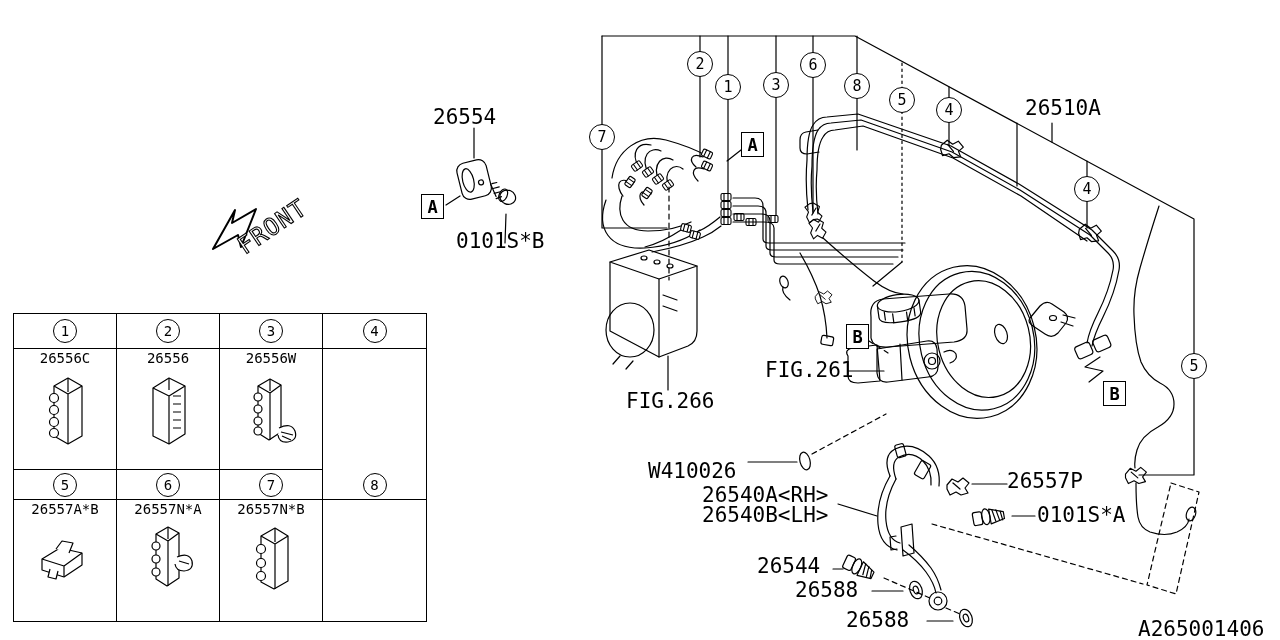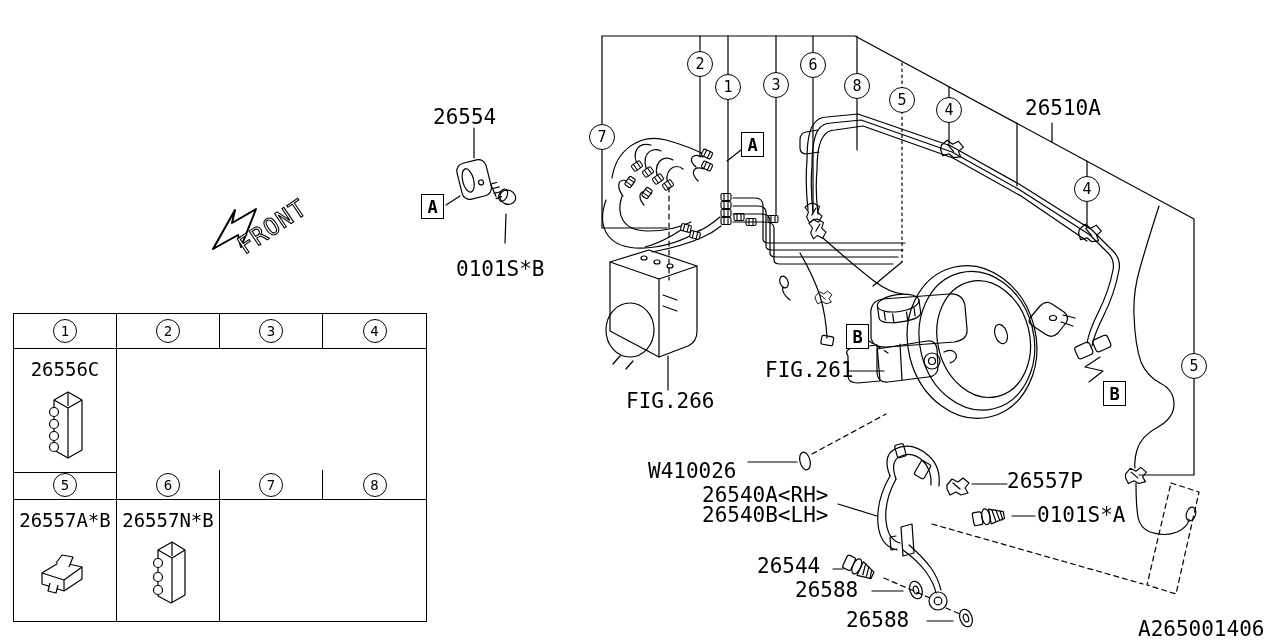--- a/index.html
+++ b/index.html
@@ -25,21 +25,21 @@
   .trow.hdr1{height:35px;}
   .trow.body1{height:121px;}
   .trow.hdr2{height:30px;}
   .trow.body2{flex:1;text-align:center;}
   .hcell,.bcell{border-right:1.4px solid #000;border-bottom:1.4px solid #000;
                 display:flex;align-items:center;justify-content:center;box-sizing:border-box;}
   .hcell:nth-child(4),.bcell:nth-child(4){border-right:none;}
   .trow.body2 .bcell{border-bottom:none;}
   .bcell{flex-direction:column;justify-content:flex-start;padding-top:1px;}
   .circ.tnum{position:static;width:24px;height:24px;font-size:14px;}
-  .pn{font-size:19px;line-height:1.1;margin-top:9px;}
+  .pn{font-size:14px;line-height:1.1;margin-top:1px;}
   .icon{margin-top:4px;}
 </style>
 </head>
 <body>
 
 <div id="stage">
 
 <svg id="lineart" width="1280" height="640" viewBox="0 0 1280 640">
   <defs>
     <g id="clip" fill="none" stroke="#000" stroke-width="1.2">
@@ -267,21 +267,21 @@
       <path d="M946,608 L960,614"></path>
       <path d="M932,524 L1143,584"></path>
       <path d="M1171,483 L1199,492 L1176,594 L1147,585 Z"></path>
     </g>
   </g>
 </svg>
 
 <div class="front-text" style="left:248px;top:232px;">FRONT</div>
 
 <div class="lbl" style="left:433px;top:107px;">26554</div>
-<div class="lbl" style="left:456px;top:259px;">0101S*B</div>
+<div class="lbl" style="left:456px;top:231px;">0101S*B</div>
 <div class="lbl" style="left:1025px;top:98px;">26510A</div>
 <div class="lbl" style="left:626px;top:391px;">FIG.266</div>
 <div class="lbl" style="left:765px;top:360px;">FIG.261</div>
 <div class="lbl" style="left:648px;top:461px;">W410026</div>
 <div class="lbl" style="left:702px;top:485px;">26540A&lt;RH&gt;</div>
 <div class="lbl" style="left:702px;top:505px;">26540B&lt;LH&gt;</div>
 <div class="lbl" style="left:1007px;top:471px;">26557P</div>
 <div class="lbl" style="left:1037px;top:505px;">0101S*A</div>
 <div class="lbl" style="left:757px;top:556px;">26544</div>
 <div class="lbl" style="left:795px;top:580px;">26588</div>
@@ -324,20 +324,41 @@
       <div class="pn">26556C</div>
       <svg class="icon" width="70" height="88" viewBox="0 0 70 88" fill="#fff" stroke="#000" stroke-width="1.2" stroke-linejoin="round">
         <path d="M24,16 L38,8 L52,16 L52,66 L38,74 L24,66 Z"></path>
             <path d="M38,8 L38,22 M24,16 L38,24 L52,16 M38,24 V74" fill="none"></path>
         <circle cx="24" cy="28" r="4.5"></circle>
             <circle cx="24" cy="40" r="4.5"></circle>
             <circle cx="24" cy="52" r="4.5"></circle>
             <circle cx="24" cy="63" r="4.5"></circle>
       </svg>
     </div>
+    <div class="bcell">
+      <div class="pn">26556</div>
+      <svg class="icon" width="70" height="88" viewBox="0 0 70 88" fill="#fff" stroke="#000" stroke-width="1.2" stroke-linejoin="round">
+        <path d="M20,18 L36,8 L52,16 L52,64 L36,74 L20,66 Z"></path>
+            <path d="M36,8 V20 M20,18 L36,26 L52,16 M36,26 V74" fill="none"></path>
+        <path d="M40,26 h8 M40,34 h8 M40,42 h8 M40,50 h8 M40,58 h8" fill="none"></path>
+      </svg>
+    </div>
+    <div class="bcell">
+      <div class="pn">26556W</div>
+      <svg class="icon" width="70" height="88" viewBox="0 0 70 88" fill="#fff" stroke="#000" stroke-width="1.2" stroke-linejoin="round">
+        <path d="M22,16 L34,9 L45,15 L45,62 L33,70 L22,63 Z"></path>
+            <path d="M34,9 V21 M22,16 L34,23 L45,15 M34,23 V70" fill="none"></path>
+        <circle cx="22" cy="27" r="4"></circle>
+            <circle cx="22" cy="39" r="4"></circle>
+            <circle cx="22" cy="51" r="4"></circle>
+            <circle cx="22" cy="61" r="4"></circle>
+        <path d="M43,58 q12,-6 16,3 q3,9 -7,11 q-9,1 -10,-7"></path>
+            <path d="M45,62 l12,3 M46,66 l9,4" fill="none"></path>
+      </svg>
+    </div>
   </div>
   <div class="trow hdr2">
     <div class="hcell">
           <span class="circ tnum">5</span>
         </div>
     <div class="hcell">
           <span class="circ tnum">6</span>
         </div>
     <div class="hcell">
           <span class="circ tnum">7</span>
@@ -347,20 +368,32 @@
         </div>
   </div>
   <div class="trow body2">
     <div class="bcell">
       <div class="pn">26557A*B</div>
       <svg class="icon" width="70" height="80" viewBox="0 0 70 80" fill="#fff" stroke="#000" stroke-width="1.2" stroke-linejoin="round">
         <path d="M12,38 L30,27 L52,32 L52,44 L34,56 L12,49 Z"></path>
         <path d="M26,28 l6,-8 11,2 -4,10"></path>
             <path d="M12,38 L34,45 L52,32 M34,45 V56" fill="none"></path>
         <path d="M20,48 l-2,8 8,2 2,-8"></path>
+      </svg>
+    </div>
+    <div class="bcell">
+      <div class="pn">26557N*A</div>
+      <svg class="icon" width="70" height="80" viewBox="0 0 70 80" fill="#fff" stroke="#000" stroke-width="1.2" stroke-linejoin="round">
+        <path d="M23,13 L35,6 L46,12 L46,57 L34,65 L23,58 Z"></path>
+            <path d="M35,6 V18 M23,13 L35,20 L46,12 M35,20 V65" fill="none"></path>
+        <circle cx="23" cy="25" r="4"></circle>
+            <circle cx="23" cy="38" r="4"></circle>
+            <circle cx="23" cy="51" r="4"></circle>
+        <path d="M44,36 q12,-5 15,4 q2,9 -8,10 q-8,0 -9,-7"></path>
+            <path d="M46,40 l10,3" fill="none"></path>
       </svg>
     </div>
     <div class="bcell">
       <div class="pn">26557N*B</div>
       <svg class="icon" width="70" height="80" viewBox="0 0 70 80" fill="#fff" stroke="#000" stroke-width="1.2" stroke-linejoin="round">
         <path d="M25,15 L39,7 L52,15 L52,60 L38,68 L25,61 Z"></path>
             <path d="M39,7 V21 M25,15 L39,23 L52,15 M39,23 V68" fill="none"></path>
         <circle cx="25" cy="28" r="4.5"></circle>
             <circle cx="25" cy="42" r="4.5"></circle>
             <circle cx="25" cy="55" r="4.5"></circle>

